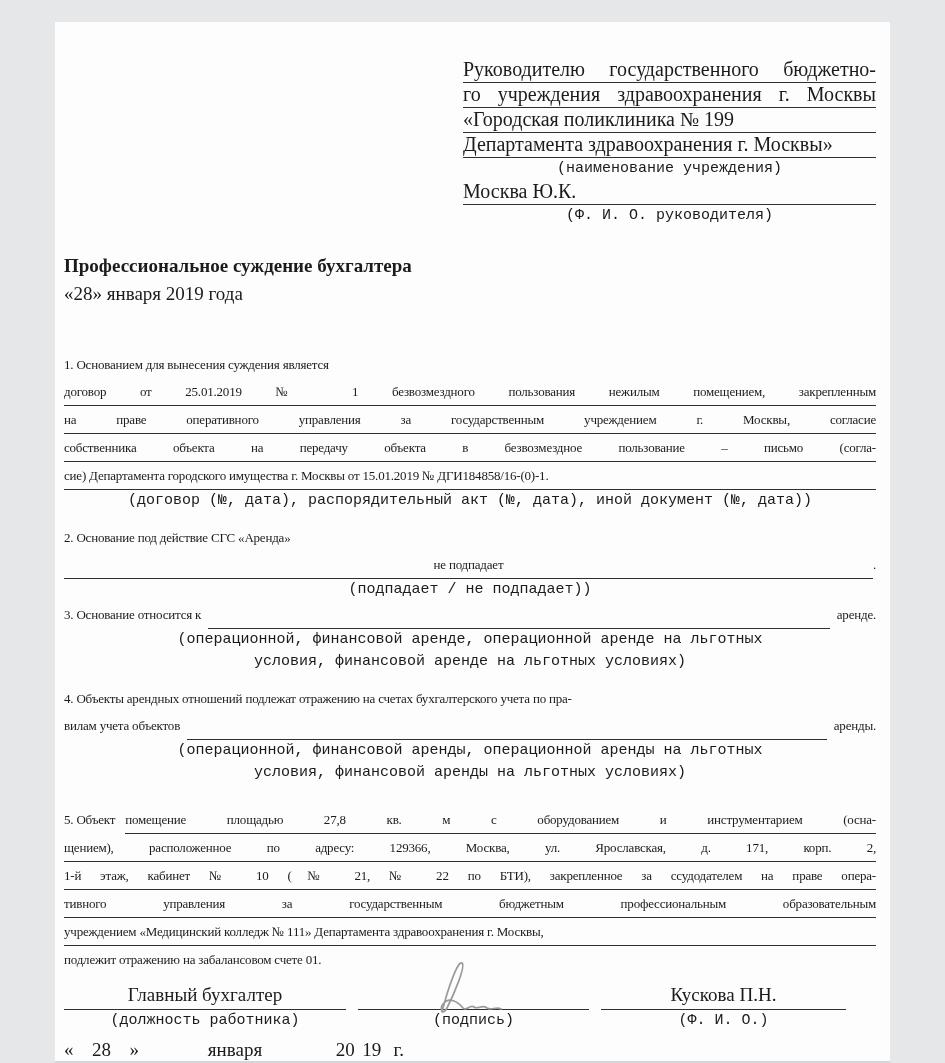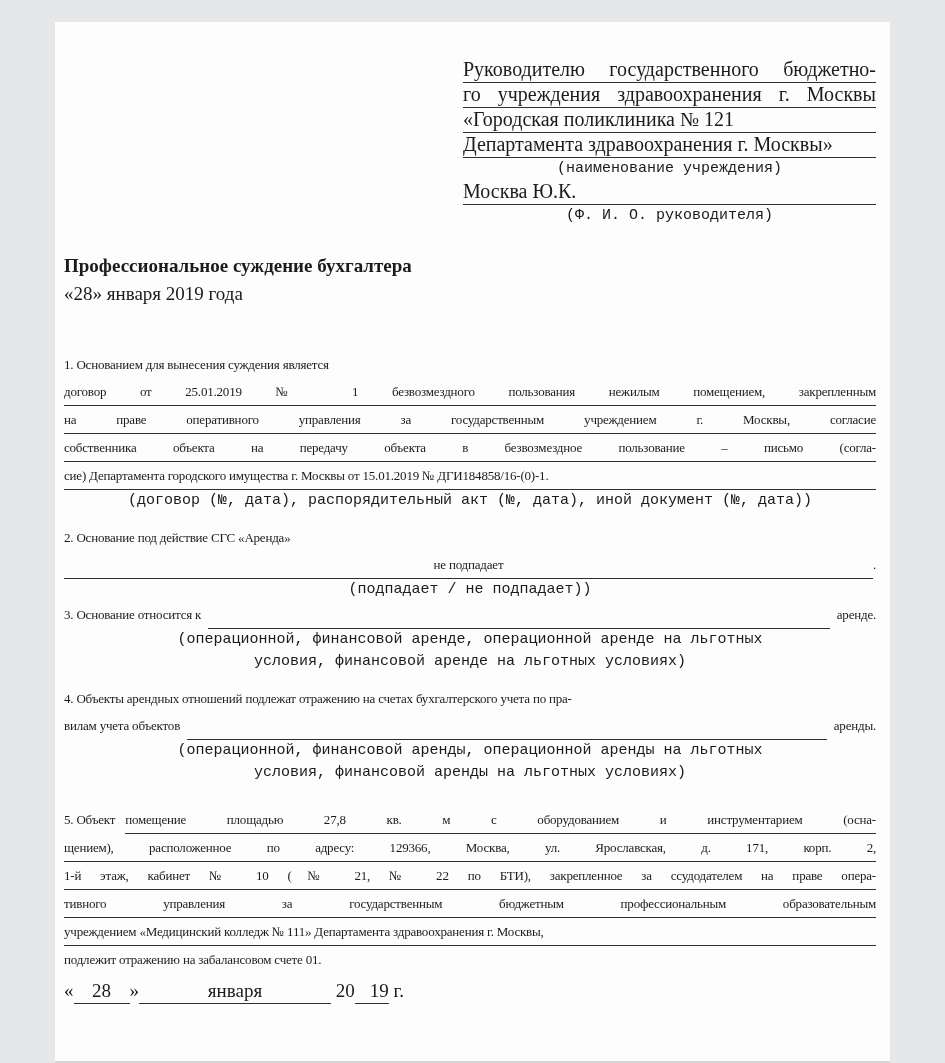--- a/index.html
+++ b/index.html
@@ -60,31 +60,31 @@
   .col3{width:245px;}
   .sig-svg{position:absolute;left:50%;bottom:-7px;transform:translateX(-55%);}
   
   .footdate{margin-top:4px;font-size:19px;line-height:27px;}
   .seg{
     display:inline-block;border-bottom:1.5px solid #2f2f2f;
     text-align:center;line-height:25px;vertical-align:bottom;
   }
   .seg.day{width:56px;}
   .seg.month{width:192px;}
-  .seg.year{width:34px;text-align:right;}
+  .seg.year{width:34px;text-align:center;}
 </style>
 </head>
 <body>
 
 <div class="paper">
 
   <div class="addr">
     <div class="addr-line">Руководителю государственного бюджетно-</div>
     <div class="addr-line">го учреждения здравоохранения г. Москвы</div>
-    <div class="addr-line left">«Городская поликлиника № 121</div>
+    <div class="addr-line left">«Городская поликлиника № 199</div>
     <div class="addr-line left">Департамента здравоохранения г. Москвы»</div>
     <div class="caption">(наименование учреждения)</div>
     <div class="addr-line left">Москва Ю.К.</div>
     <div class="caption">(Ф. И. О. руководителя)</div>
   </div>
 
   <div class="doc-title">Профессиональное суждение бухгалтера</div>
   <div class="doc-date">«28» января 2019 года</div>
 
   <div class="sec1">
@@ -131,18 +131,36 @@
       <span class="nowrap">5. Объект</span>
       <div class="uline" style="flex:1;margin-left:10px;">помещение площадью 27,8 кв. м с оборудованием и инструментарием (осна-</div>
     </div>
     <div class="bodyline uline">щением), расположенное по адресу: 129366, Москва, ул. Ярославская, д. 171, корп. 2,</div>
     <div class="bodyline uline">1-й этаж, кабинет № 10 (№ 21, № 22 по БТИ), закрепленное за ссудодателем на праве опера-</div>
     <div class="bodyline uline">тивного управления за государственным бюджетным профессиональным образовательным</div>
     <div class="bodyline uline left">учреждением «Медицинский колледж № 111» Департамента здравоохранения г. Москвы,</div>
     <div class="bodyline">подлежит отражению на забалансовом счете 01.</div>
   </div>
 
+  <div class="sigrow">
+    <div class="sigcol col1">
+      <div class="line">Главный бухгалтер</div>
+      <div class="caption">(должность работника)</div>
+    </div>
+    <div class="sigcol col2">
+      <div class="line">&nbsp;
+        <svg class="sig-svg" width="120" height="62" viewBox="0 0 120 62">
+          <path d="M34,58 C40,34 50,6 54,9 C58,12 46,40 39,54 C35,62 31,56 35,50 C41,42 50,48 55,54 C58,58 62,50 66,53 C70,56 74,50 79,54 C83,57 88,52 93,55" fill="none" stroke="#9a9a9a" stroke-width="1.7" stroke-linecap="round"></path>
+        </svg>
+      </div>
+      <div class="caption">(подпись)</div>
+    </div>
+    <div class="sigcol col3">
+      <div class="line">Кускова П.Н.</div>
+      <div class="caption">(Ф. И. О.)</div>
+    </div>
+  </div>
 
   <div class="footdate">
     <span>«</span><span class="seg day">28</span><span>»</span><span class="seg month">января</span>&nbsp;<span>20</span><span class="seg year">19</span>&nbsp;<span>г.</span>
   </div>
 
 </div>
 
 </body></html>

